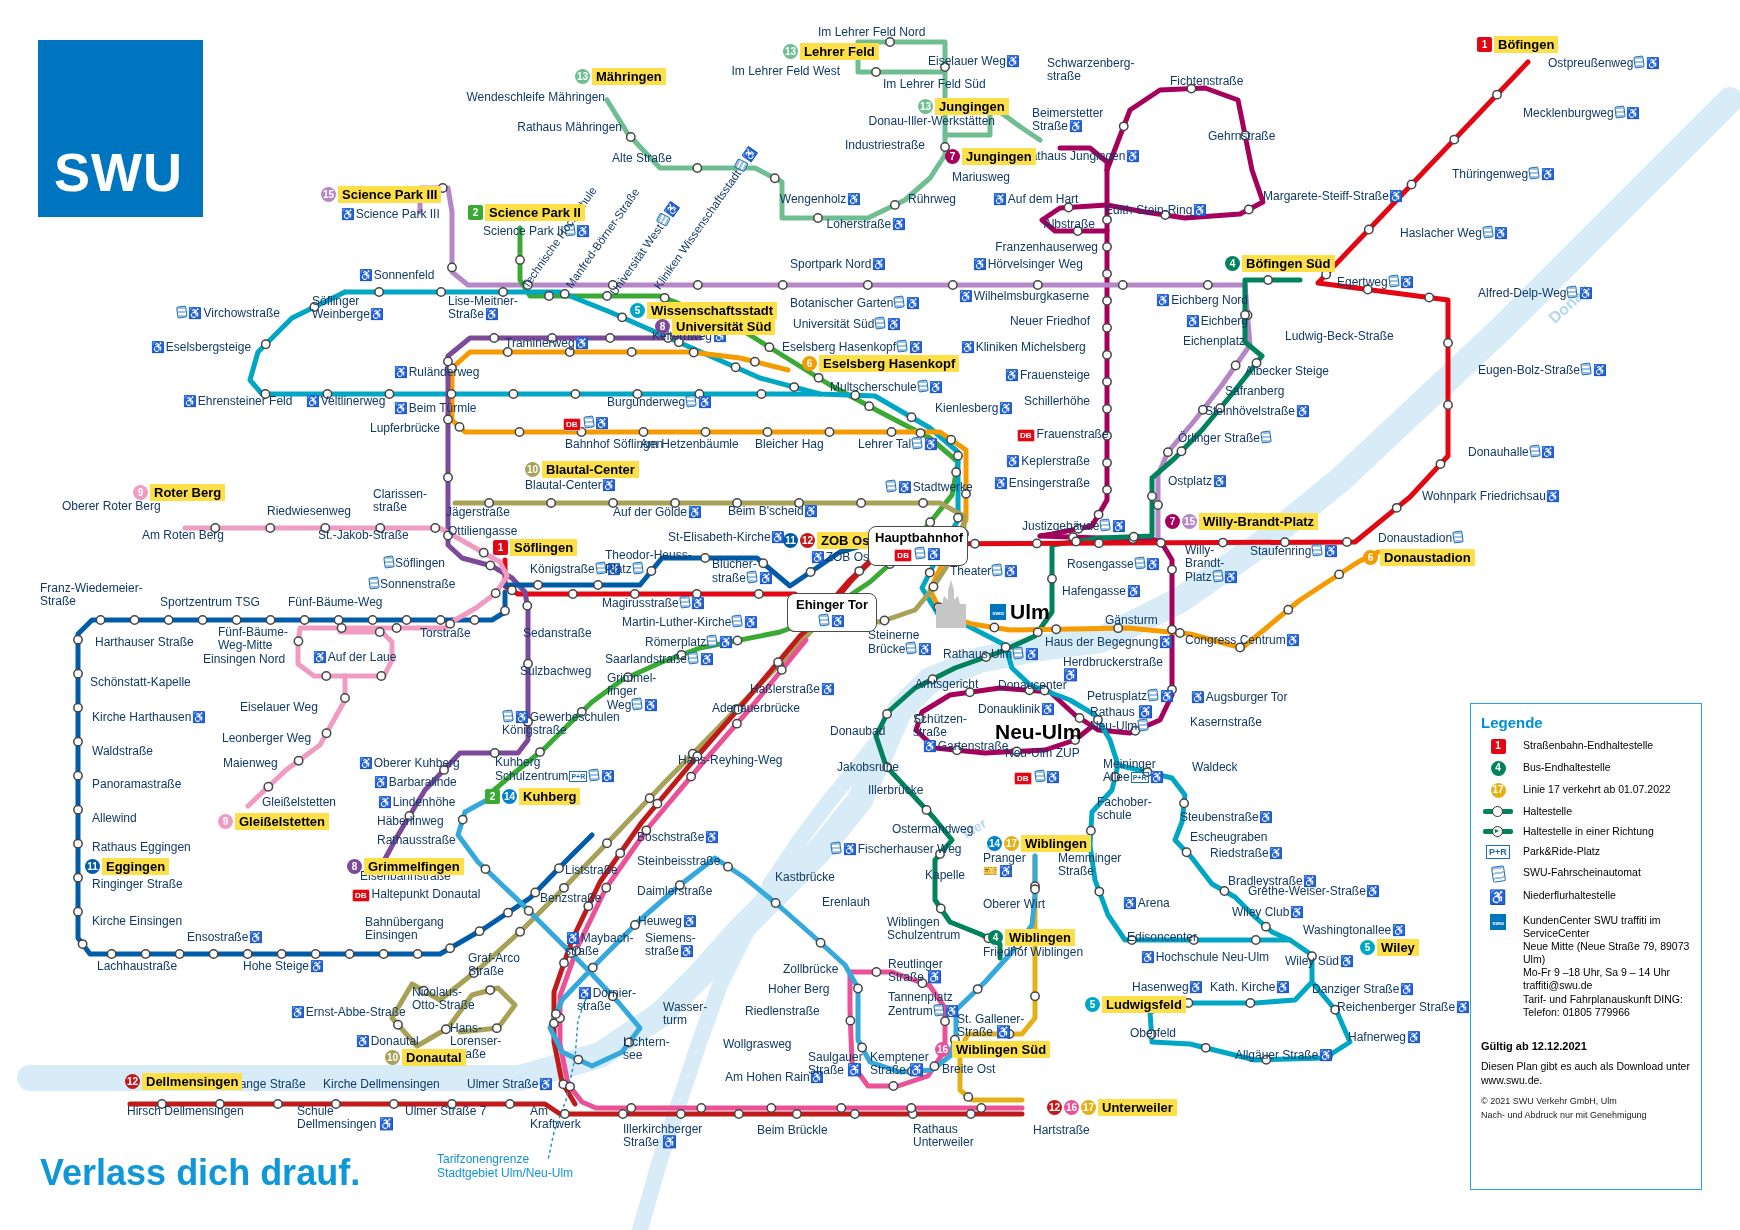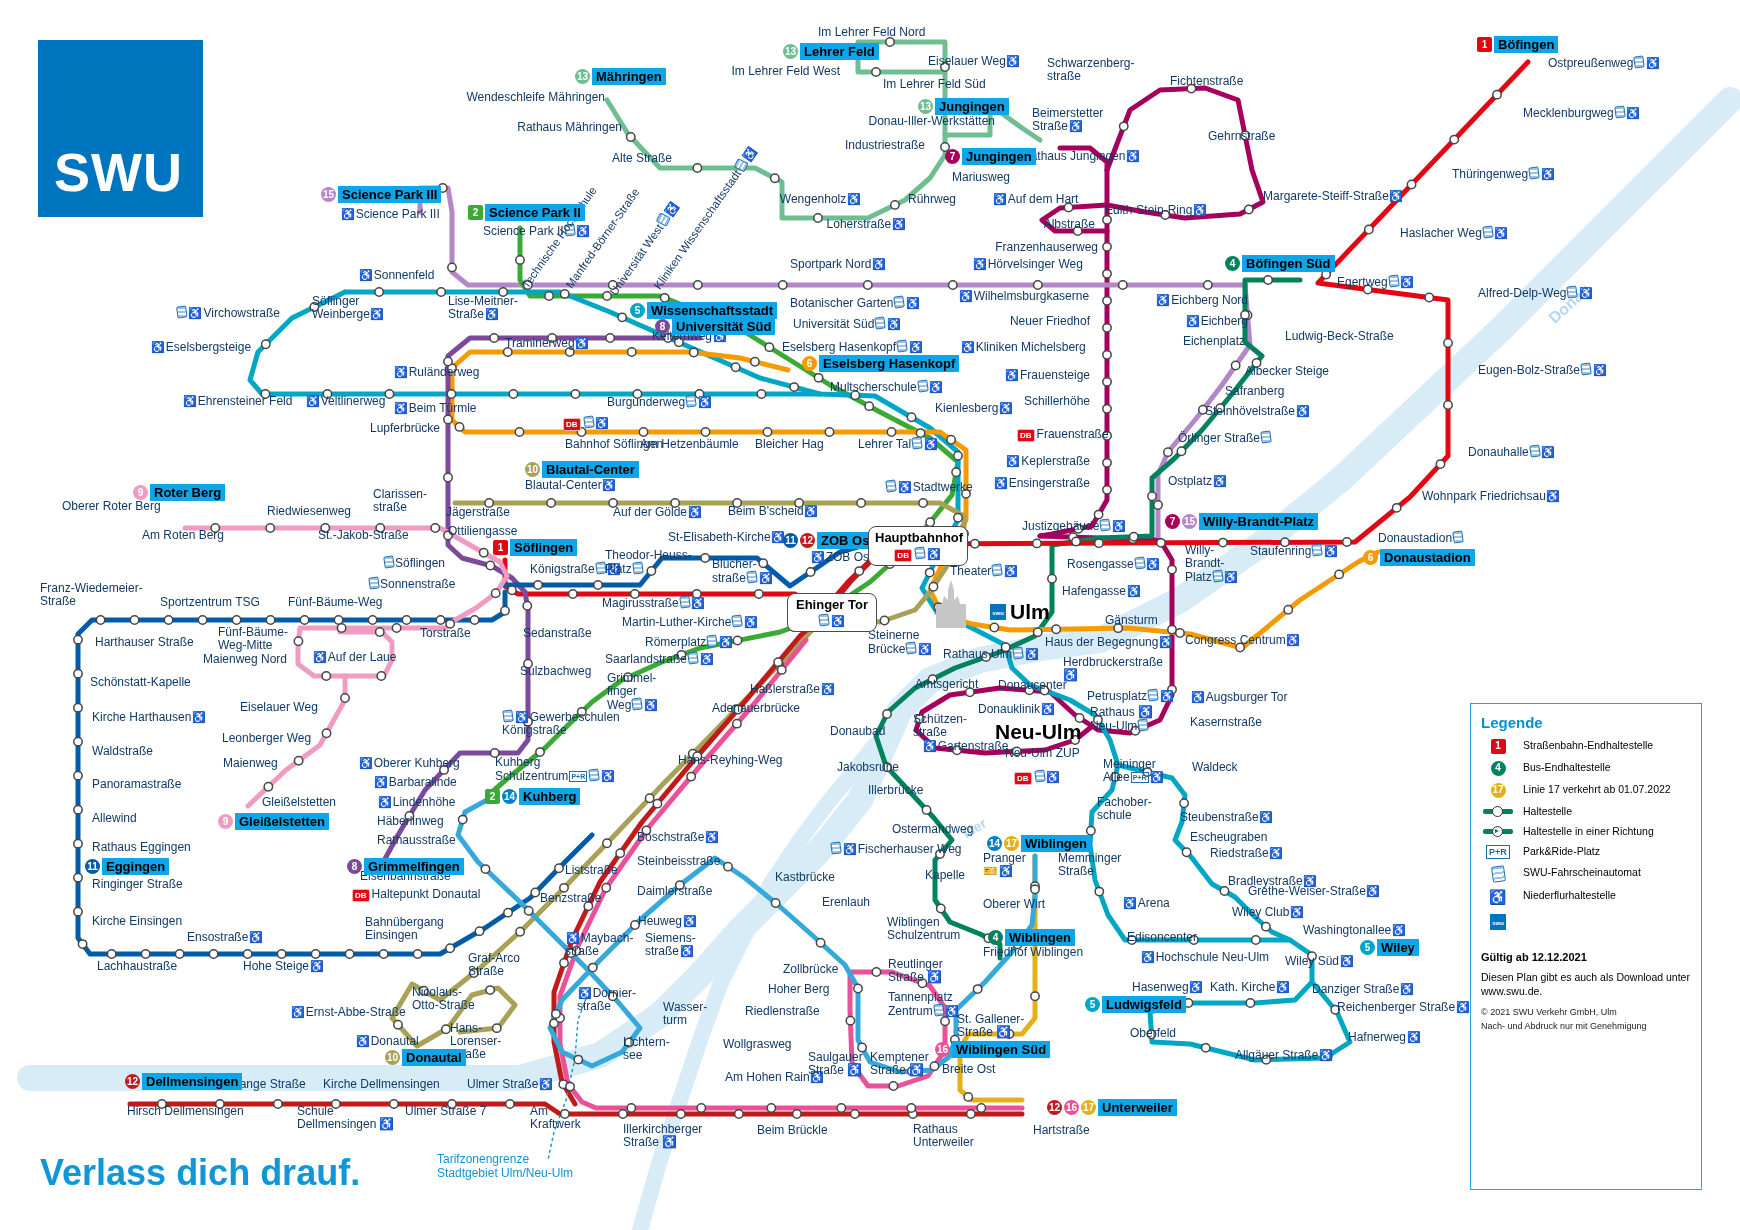--- a/index.html
+++ b/index.html
@@ -3,21 +3,21 @@
 <meta charset="utf-8">
 <style>
   html,body{margin:0;padding:0;background:#fff;}
   #stage{position:relative;width:1740px;height:1230px;background:#fff;overflow:hidden;
          font-family:"Liberation Sans",sans-serif;}
   #net{position:absolute;left:0;top:0;}
   .lbl{position:absolute;font-size:12px;line-height:1.1;color:#123a66;white-space:pre-line;z-index:5;}
   .lbl.ar{transform:translateX(-100%);}
   .lbl.rot{transform-origin:0 100%;}
   .badge{position:absolute;display:flex;align-items:center;gap:2px;z-index:6;}
-  .badge .bl{background:#0ea5e9;color:#000;font-weight:bold;font-size:13px;padding:0 4px;line-height:17px;white-space:nowrap;}
+  .badge .bl{background:#fde047;color:#000;font-weight:bold;font-size:13px;padding:0 4px;line-height:17px;white-space:nowrap;}
   .chip{display:inline-flex;align-items:center;justify-content:center;width:15px;height:15px;
         color:#fff;font-size:10px;font-weight:bold;flex:0 0 15px;}
   .chip.ci{border-radius:50%;} .chip.sq{border-radius:2px;}
   .icw{color:#1e6db3;font-size:11px;margin:0 1px;}
   .ict{display:inline-block;width:8px;height:10px;border:1px solid #1e6db3;border-radius:2px;margin:0 1px;
        background:repeating-linear-gradient(180deg,#9cc3e5 0 2px,#fff 2px 4px);vertical-align:-1px;transform:rotate(-8deg);}
   .icpr{display:inline-block;border:1px solid #1e6db3;color:#1e6db3;font-size:7px;font-weight:bold;
         padding:0 1px;line-height:9px;margin:0 1px;vertical-align:1px;}
   .icdb{display:inline-block;background:#e30613;color:#fff;font-weight:bold;font-size:8px;
         padding:0 2px;border-radius:2px;line-height:11px;margin-right:2px;border:1px solid #f5b5b5;}
@@ -524,20 +524,26 @@
         <div class="lrow">
           <span class="lsym">
             <span class="wheelsym">♿</span>
           </span>
           <span class="lt">Niederflurhaltestelle</span>
         </div>
         <div class="lrow">
           <span class="lsym">
             <span class="swuchip">swu</span>
           </span>
+          <span class="lt">KundenCenter SWU traffiti im ServiceCenter
+Neue Mitte (Neue Straße 79, 89073 Ulm)
+Mo-Fr 9 –18 Uhr, Sa 9 – 14 Uhr
+traffiti@swu.de
+Tarif- und Fahrplanauskunft DING:
+Telefon: 01805 779966</span>
         </div>
       </div>
     <div class="notes">
       <b>Gültig ab 12.12.2021</b>
     </div>
     <div class="notes">Diesen Plan gibt es auch als Download unter www.swu.de.</div>
     <div class="copy">
       <span style="display:block">© 2021 SWU Verkehr GmbH, Ulm</span>
       <span style="display:block">Nach- und Abdruck nur mit Genehmigung</span>
     </div>
@@ -675,21 +681,21 @@
     <div class="lbl" style="left: 1063px; top: 656px;">Herdbruckerstraße
 ♿</div>
     <div class="lbl" style="left: 40px; top: 582px;">Franz-Wiedemeier-
 Straße</div>
     <div class="lbl" style="left: 160px; top: 596px;">Sportzentrum TSG</div>
     <div class="lbl" style="left: 288px; top: 596px;">Fünf-Bäume-Weg</div>
     <div class="lbl" style="left: 420px; top: 627px;">Torstraße</div>
     <div class="lbl" style="left: 523px; top: 627px;">Sedanstraße</div>
     <div class="lbl" style="left: 218px; top: 626px;">Fünf-Bäume-
 Weg-Mitte</div>
-    <div class="lbl" style="left: 203px; top: 653px;">Maienweg Nord</div>
+    <div class="lbl" style="left: 203px; top: 653px;">Einsingen Nord</div>
     <div class="lbl" style="left: 312px; top: 651px;"><span class="icw">♿</span>Auf der Laue</div>
     <div class="lbl" style="left: 95px; top: 636px;">Harthauser Straße</div>
     <div class="lbl" style="left: 90px; top: 676px;">Schönstatt-Kapelle</div>
     <div class="lbl" style="left: 520px; top: 665px;">Sulzbachweg</div>
     <div class="lbl" style="left: 502px; top: 710px;"><span class="ict"></span><span class="icw">♿</span>Gewerbeschulen
 Königstraße</div>
     <div class="lbl" style="left: 92px; top: 711px;">Kirche Harthausen<span class="icw">♿</span></div>
     <div class="lbl" style="left: 240px; top: 701px;">Eiselauer Weg</div>
     <div class="lbl" style="left: 222px; top: 732px;">Leonberger Weg</div>
     <div class="lbl" style="left: 223px; top: 757px;">Maienweg</div>

